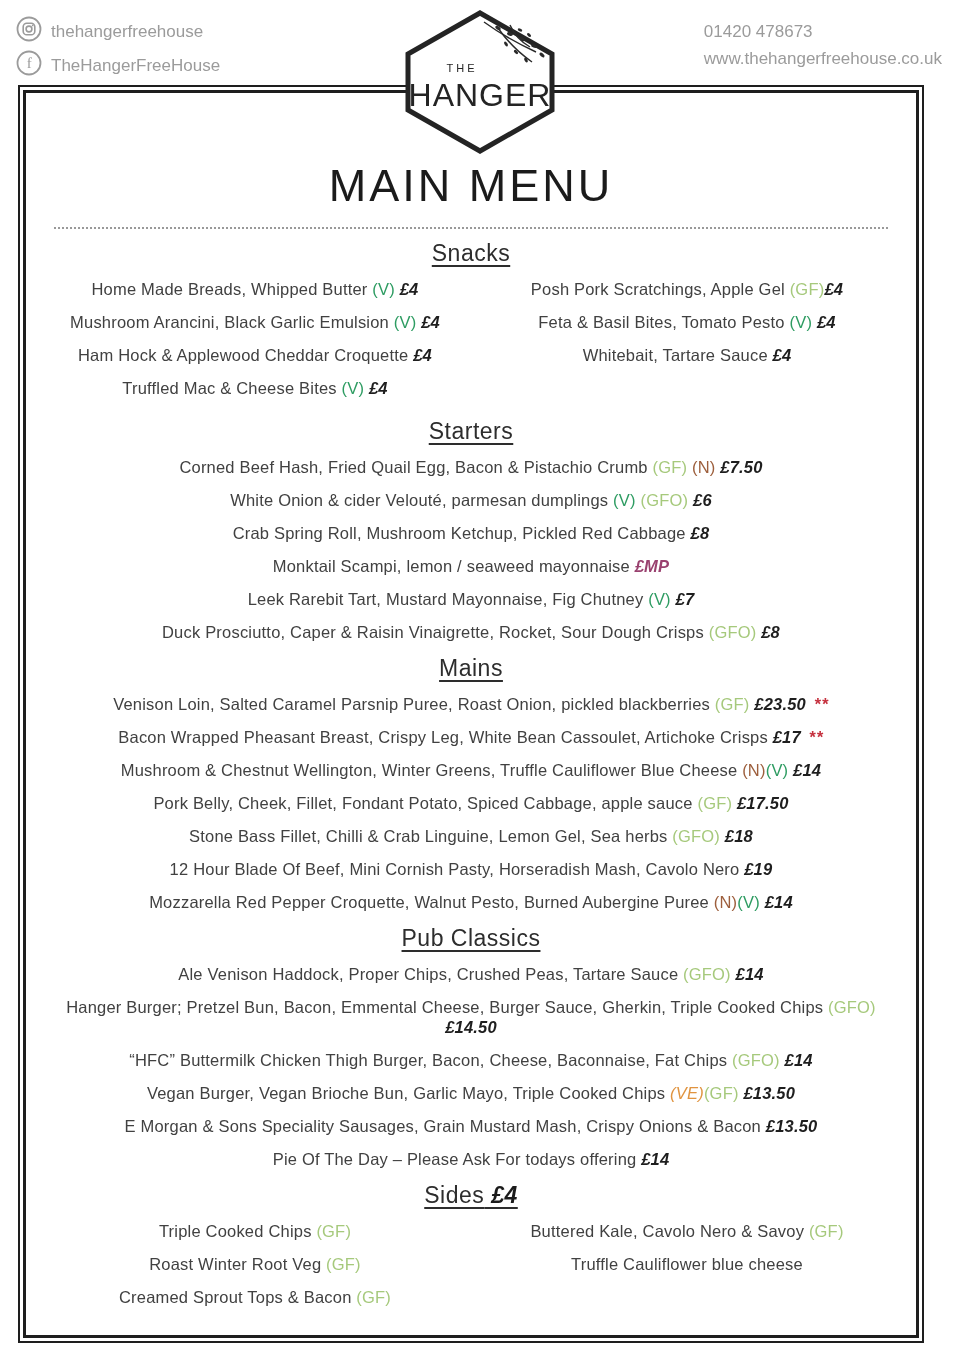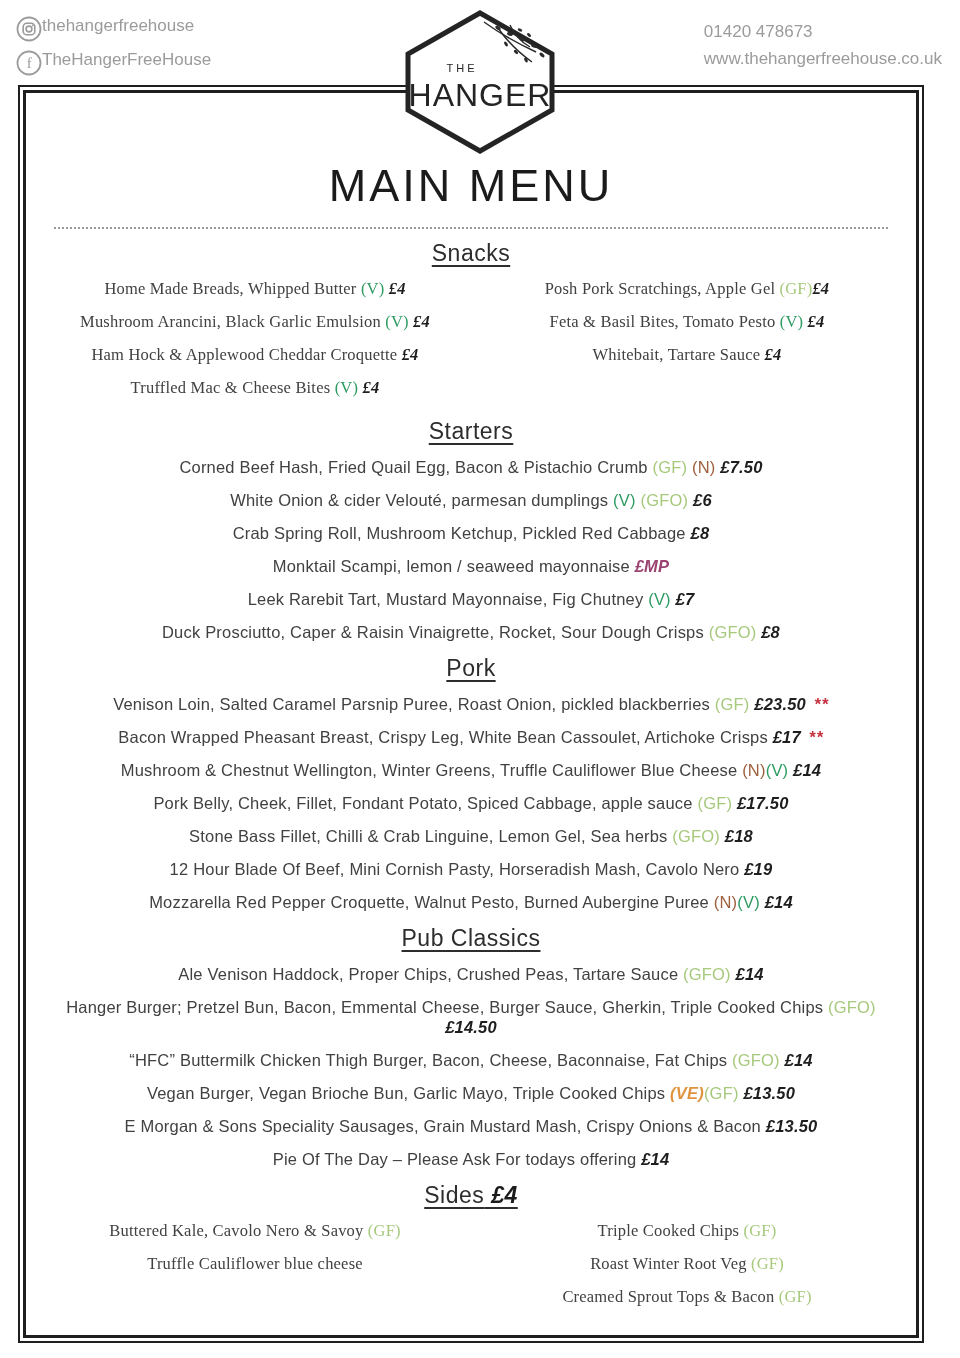--- a/index.html
+++ b/index.html
@@ -1,48 +1,48 @@
 <!DOCTYPE html>
 <html style="--c-vegetarian: #2e9c62; --c-gluten_free: #a6c97c; --c-nuts: #9d5f3d; --c-vegan: #e09440; --c-market_price: #99416f; --c-warning: #c5313e; --c-text: #414141; --c-muted_header: #9b9b9b; --c-ink: #1e1e1e;"><head>
 <meta charset="utf-8">
 <style>
   html,body{margin:0;padding:0;background:#ffffff;}
   body{width:960px;height:1358px;font-family:"Liberation Sans","DejaVu Sans",sans-serif;}
   .page{position:relative;width:960px;height:1358px;background:#fff;overflow:hidden;}
 
   
   .social{position:absolute;left:16px;top:16px;color:var(--c-muted_header);font-size:17px;}
-  .social-row{display:flex;align-items:flex-start;gap:0;margin-bottom:8px;}
+  .social-row{display:flex;align-items:flex-end;gap:9px;margin-bottom:8px;}
   .contact{position:absolute;right:18px;top:18px;text-align:left;color:var(--c-muted_header);font-size:17px;line-height:27px;}
   .hicon svg{display:block;}
 
   
   .logo{position:absolute;left:50%;top:8px;transform:translateX(-50%);z-index:3;}
   .logo text{font-family:"Liberation Sans","DejaVu Sans",sans-serif;}
 
   
   .frame{position:absolute;left:18px;top:85px;width:906px;height:1258px;border:2px solid var(--c-ink);padding:3px;box-sizing:border-box;}
   .frame-inner{width:100%;height:100%;border:3px solid var(--c-ink);box-sizing:border-box;overflow:hidden;display:flex;flex-direction:column;padding:0 18px;}
 
   
   .main-title{margin:68px 0 0;text-align:center;font-size:45px;font-weight:300;letter-spacing:3px;color:#1b1b1b;line-height:1.1;}
   .dotted{border:0;border-top:2px dotted #999;margin:16px 10px 4px;}
 
   
   .section-heading{margin:7px 0 12px;text-align:center;font-size:23px;font-weight:400;letter-spacing:.5px;color:#2d2d2d;text-decoration:underline;text-underline-offset:4px;}
   .menu-item{text-align:center;font-size:16.5px;line-height:20px;margin-bottom:13px;color:var(--c-text);letter-spacing:.2px;}
-  .two-col{display:grid;grid-template-columns:1fr 1fr;column-gap:10px;font-family:Liberation Serif, serif;}
+  .two-col{display:grid;grid-template-columns:1fr 1fr;column-gap:10px;}
   .col{text-align:center;}
 
   
   .p-txt{color:var(--c-text);}
   .p-v{color:var(--c-vegetarian);}
   .p-gf,.p-gfo{color:var(--c-gluten_free);}
   .p-n{color:var(--c-nuts);}
-  .p-ve{color:var(--c-vegan);font-style:italic;font-weight:bold;}
+  .p-ve{color:var(--c-vegan);font-style:italic;}
   .p-mp{color:var(--c-market_price);font-style:italic;font-weight:700;}
   .p-price{color:var(--c-ink);font-style:italic;font-weight:700;}
   .p-stars{color:var(--c-warning);font-weight:700;font-style:italic;margin-left:8px;letter-spacing:1px;}
   .p-h{color:#2d2d2d;}
   .p-h-price{color:#1b1b1b;font-style:italic;font-weight:700;}
 </style>
 </head>
 <body>
 
 <div class="page">
@@ -124,21 +124,21 @@
           <section class="menu-section">
             <h2 class="section-heading"><span class="p-h">Starters</span></h2>
             <div class="menu-item"><span class="p-txt">Corned Beef Hash, Fried Quail Egg, Bacon &amp; Pistachio Crumb </span><span class="p-gf">(GF)</span><span class="p-txt"> </span><span class="p-n">(N)</span><span class="p-price"> £7.50</span></div>
             <div class="menu-item"><span class="p-txt">White Onion &amp; cider Velouté, parmesan dumplings </span><span class="p-v">(V)</span><span class="p-txt"> </span><span class="p-gfo">(GFO)</span><span class="p-price"> £6</span></div>
             <div class="menu-item"><span class="p-txt">Crab Spring Roll, Mushroom Ketchup, Pickled Red Cabbage </span><span class="p-price">£8</span></div>
             <div class="menu-item"><span class="p-txt">Monktail Scampi, lemon / seaweed mayonnaise </span><span class="p-mp">£MP</span></div>
             <div class="menu-item"><span class="p-txt">Leek Rarebit Tart, Mustard Mayonnaise, Fig Chutney </span><span class="p-v">(V)</span><span class="p-price"> £7</span></div>
             <div class="menu-item"><span class="p-txt">Duck Prosciutto, Caper &amp; Raisin Vinaigrette, Rocket, Sour Dough Crisps </span><span class="p-gfo">(GFO)</span><span class="p-price"> £8</span></div>
           </section>
           <section class="menu-section">
-            <h2 class="section-heading"><span class="p-h">Pork</span></h2>
+            <h2 class="section-heading"><span class="p-h">Mains</span></h2>
             <div class="menu-item"><span class="p-txt">Venison Loin, Salted Caramel Parsnip Puree, Roast Onion, pickled blackberries </span><span class="p-gf">(GF)</span><span class="p-price"> £23.50</span><span class="p-stars">**</span></div>
             <div class="menu-item"><span class="p-txt">Bacon Wrapped Pheasant Breast, Crispy Leg, White Bean Cassoulet, Artichoke Crisps </span><span class="p-price">£17</span><span class="p-stars">**</span></div>
             <div class="menu-item"><span class="p-txt">Mushroom &amp; Chestnut Wellington, Winter Greens, Truffle Cauliflower Blue Cheese </span><span class="p-n">(N)</span><span class="p-v">(V)</span><span class="p-price"> £14</span></div>
             <div class="menu-item"><span class="p-txt">Pork Belly, Cheek, Fillet, Fondant Potato, Spiced Cabbage, apple sauce </span><span class="p-gf">(GF)</span><span class="p-price"> £17.50</span></div>
             <div class="menu-item"><span class="p-txt">Stone Bass Fillet, Chilli &amp; Crab Linguine, Lemon Gel, Sea herbs </span><span class="p-gfo">(GFO)</span><span class="p-price"> £18</span></div>
             <div class="menu-item"><span class="p-txt">12 Hour Blade Of Beef, Mini Cornish Pasty, Horseradish Mash, Cavolo Nero </span><span class="p-price">£19</span></div>
             <div class="menu-item"><span class="p-txt">Mozzarella Red Pepper Croquette, Walnut Pesto, Burned Aubergine Puree </span><span class="p-n">(N)</span><span class="p-v">(V)</span><span class="p-price"> £14</span></div>
           </section>
           <section class="menu-section">
             <h2 class="section-heading"><span class="p-h">Pub Classics</span></h2>
@@ -146,27 +146,27 @@
             <div class="menu-item"><span class="p-txt">Hanger Burger; Pretzel Bun, Bacon, Emmental Cheese, Burger Sauce, Gherkin, Triple Cooked Chips </span><span class="p-gfo">(GFO)</span><span class="p-price"> £14.50</span></div>
             <div class="menu-item"><span class="p-txt">“HFC” Buttermilk Chicken Thigh Burger, Bacon, Cheese, Baconnaise, Fat Chips </span><span class="p-gfo">(GFO)</span><span class="p-price"> £14</span></div>
             <div class="menu-item"><span class="p-txt">Vegan Burger, Vegan Brioche Bun, Garlic Mayo, Triple Cooked Chips </span><span class="p-ve">(VE)</span><span class="p-gf">(GF)</span><span class="p-price"> £13.50</span></div>
             <div class="menu-item"><span class="p-txt">E Morgan &amp; Sons Speciality Sausages, Grain Mustard Mash, Crispy Onions &amp; Bacon </span><span class="p-price">£13.50</span></div>
             <div class="menu-item"><span class="p-txt">Pie Of The Day – Please Ask For todays offering </span><span class="p-price">£14</span></div>
           </section>
           <section class="menu-section">
             <h2 class="section-heading"><span class="p-h">Sides</span><span class="p-h-price"> £4</span></h2>
             <div class="two-col">
               <div class="col">
-                <div class="menu-item"><span class="p-txt">Buttered Kale, Cavolo Nero &amp; Savoy </span><span class="p-gf">(GF)</span></div>
-                <div class="menu-item"><span class="p-txt">Truffle Cauliflower blue cheese</span></div>
-              </div>
-              <div class="col">
                 <div class="menu-item"><span class="p-txt">Triple Cooked Chips </span><span class="p-gf">(GF)</span></div>
                 <div class="menu-item"><span class="p-txt">Roast Winter Root Veg </span><span class="p-gf">(GF)</span></div>
                 <div class="menu-item"><span class="p-txt">Creamed Sprout Tops &amp; Bacon </span><span class="p-gf">(GF)</span></div>
+              </div>
+              <div class="col">
+                <div class="menu-item"><span class="p-txt">Buttered Kale, Cavolo Nero &amp; Savoy </span><span class="p-gf">(GF)</span></div>
+                <div class="menu-item"><span class="p-txt">Truffle Cauliflower blue cheese</span></div>
               </div>
             </div>
           </section>
         </div>
 
     </div>
   </div>
 
 </div>
 

